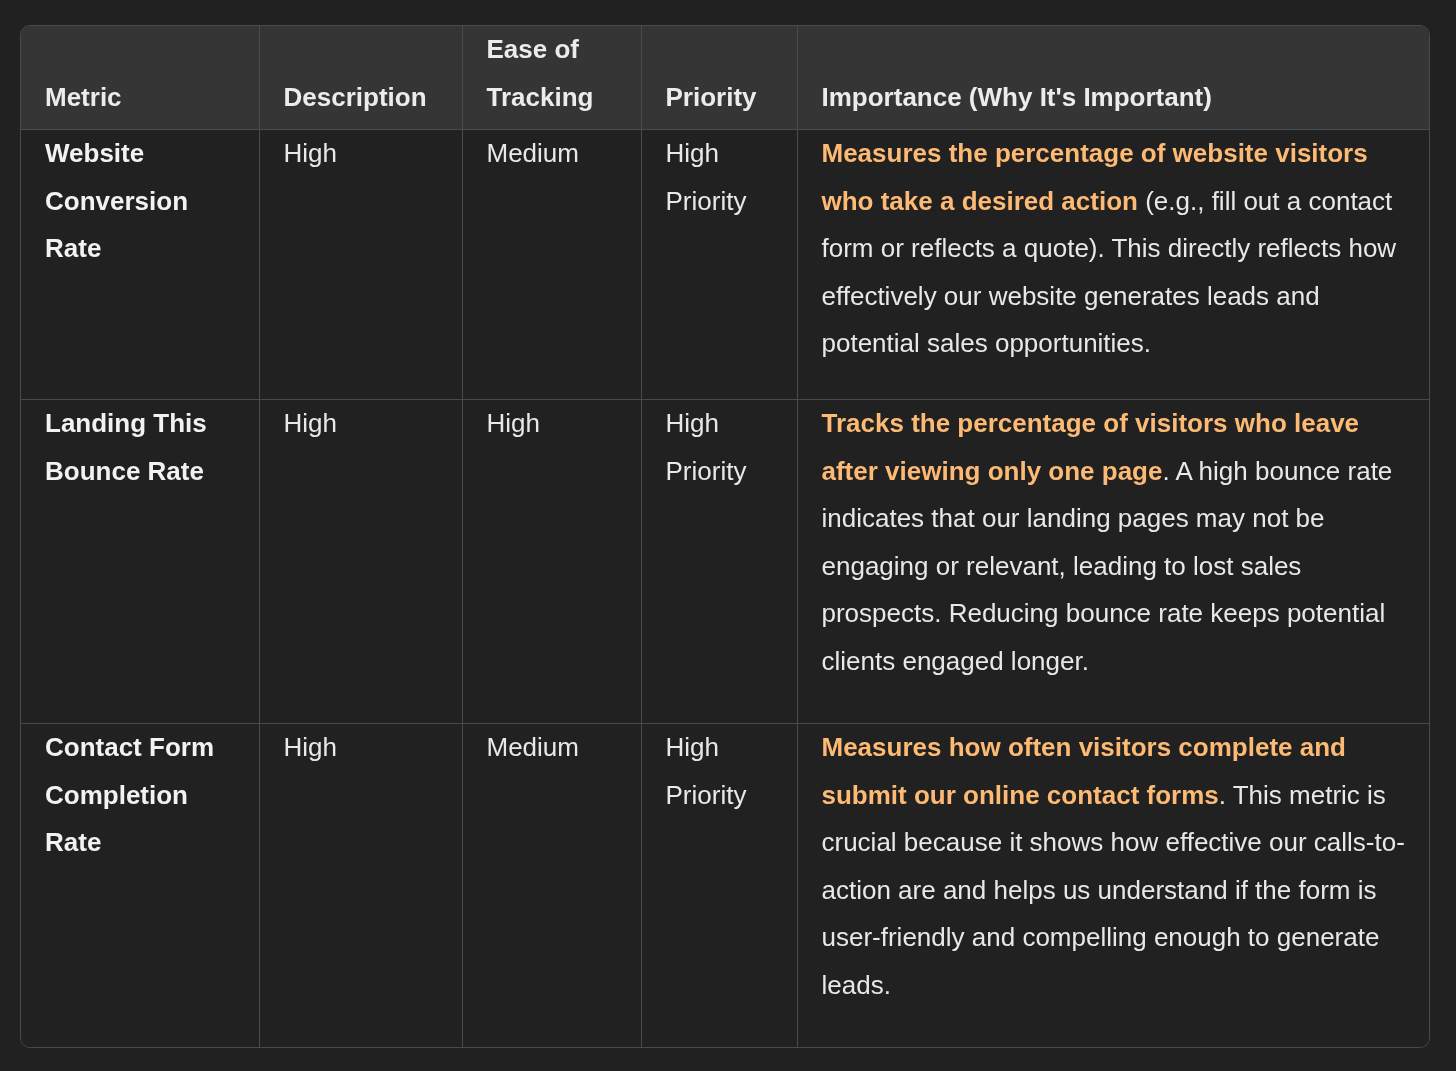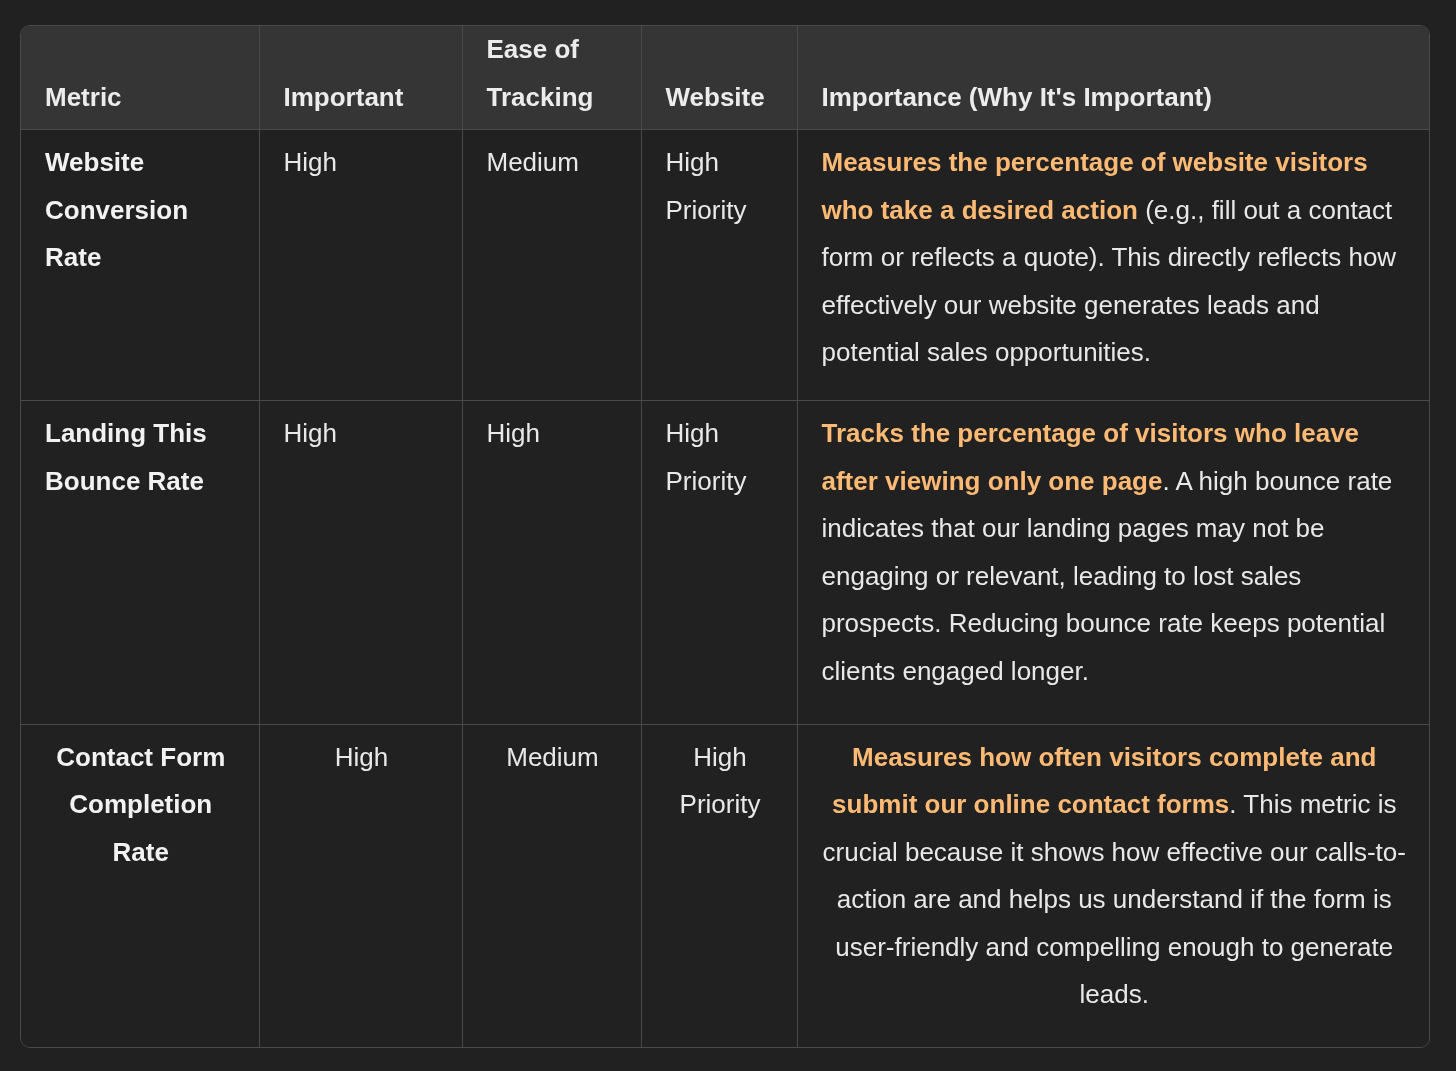--- a/index.html
+++ b/index.html
@@ -29,32 +29,32 @@
     border: 1.5px solid #4a4a4a;
     vertical-align: top;
     text-align: left;
     font-size: 26px;
     line-height: 47.5px;
     padding: 0 22px 0 24px;
   }
   tr > :first-child { border-left: none; margin-left: 25px; }
   tr > :last-child { border-right: none; }
   thead tr th { border-top: none; }
-  tbody tr:last-child td { border-bottom: none; text-align: center; }
+  tbody tr:last-child td { border-bottom: none; }
   th {
     background: #353535;
     font-weight: bold;
     vertical-align: bottom;
     padding-bottom: 8px;
     height: 76px;
     box-sizing: border-box;
   }
   td {
     background: #212121;
-    padding-top: 9px;
+    padding-top: 0;
     font-weight: normal;
     color: #e8e8e8;
   }
   td.metric { font-weight: bold; color: #f2f2f2; }
   td .b { font-weight: bold; color: #fdba74; }
   col.c1 { width: 238px; }
   col.c2 { width: 203px; }
   col.c3 { width: 179px; }
   col.c4 { width: 156px; }
 </style>
@@ -66,23 +66,23 @@
     <colgroup>
       <col class="c1">
         <col class="c2">
         <col class="c3">
         <col class="c4">
         <col>
     </colgroup>
     <thead>
       <tr>
         <th>Metric</th>
-        <th>Important</th>
+        <th>Description</th>
         <th>Ease of Tracking</th>
-        <th>Website</th>
+        <th>Priority</th>
         <th>Importance (Why It's Important)</th>
       </tr>
     </thead>
     <tbody>
       <tr>
         <td class="metric">Website Conversion Rate</td>
         <td>High</td>
         <td>Medium</td>
         <td>High Priority</td>
         <td><span class="b">Measures the percentage of website visitors who take a desired action</span><span> (e.g., fill out a contact form or reflects a quote). This directly reflects how effectively our website generates leads and potential sales opportunities.</span></td>

